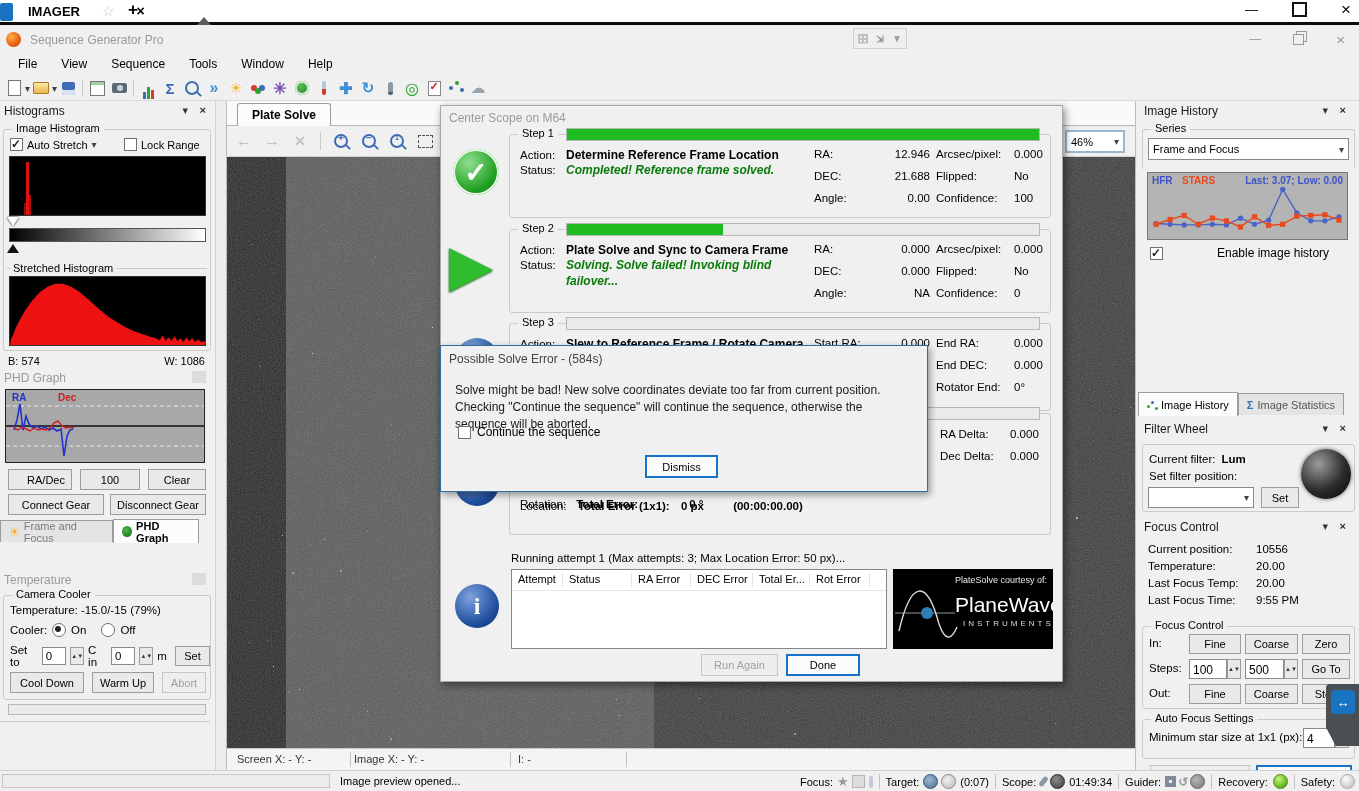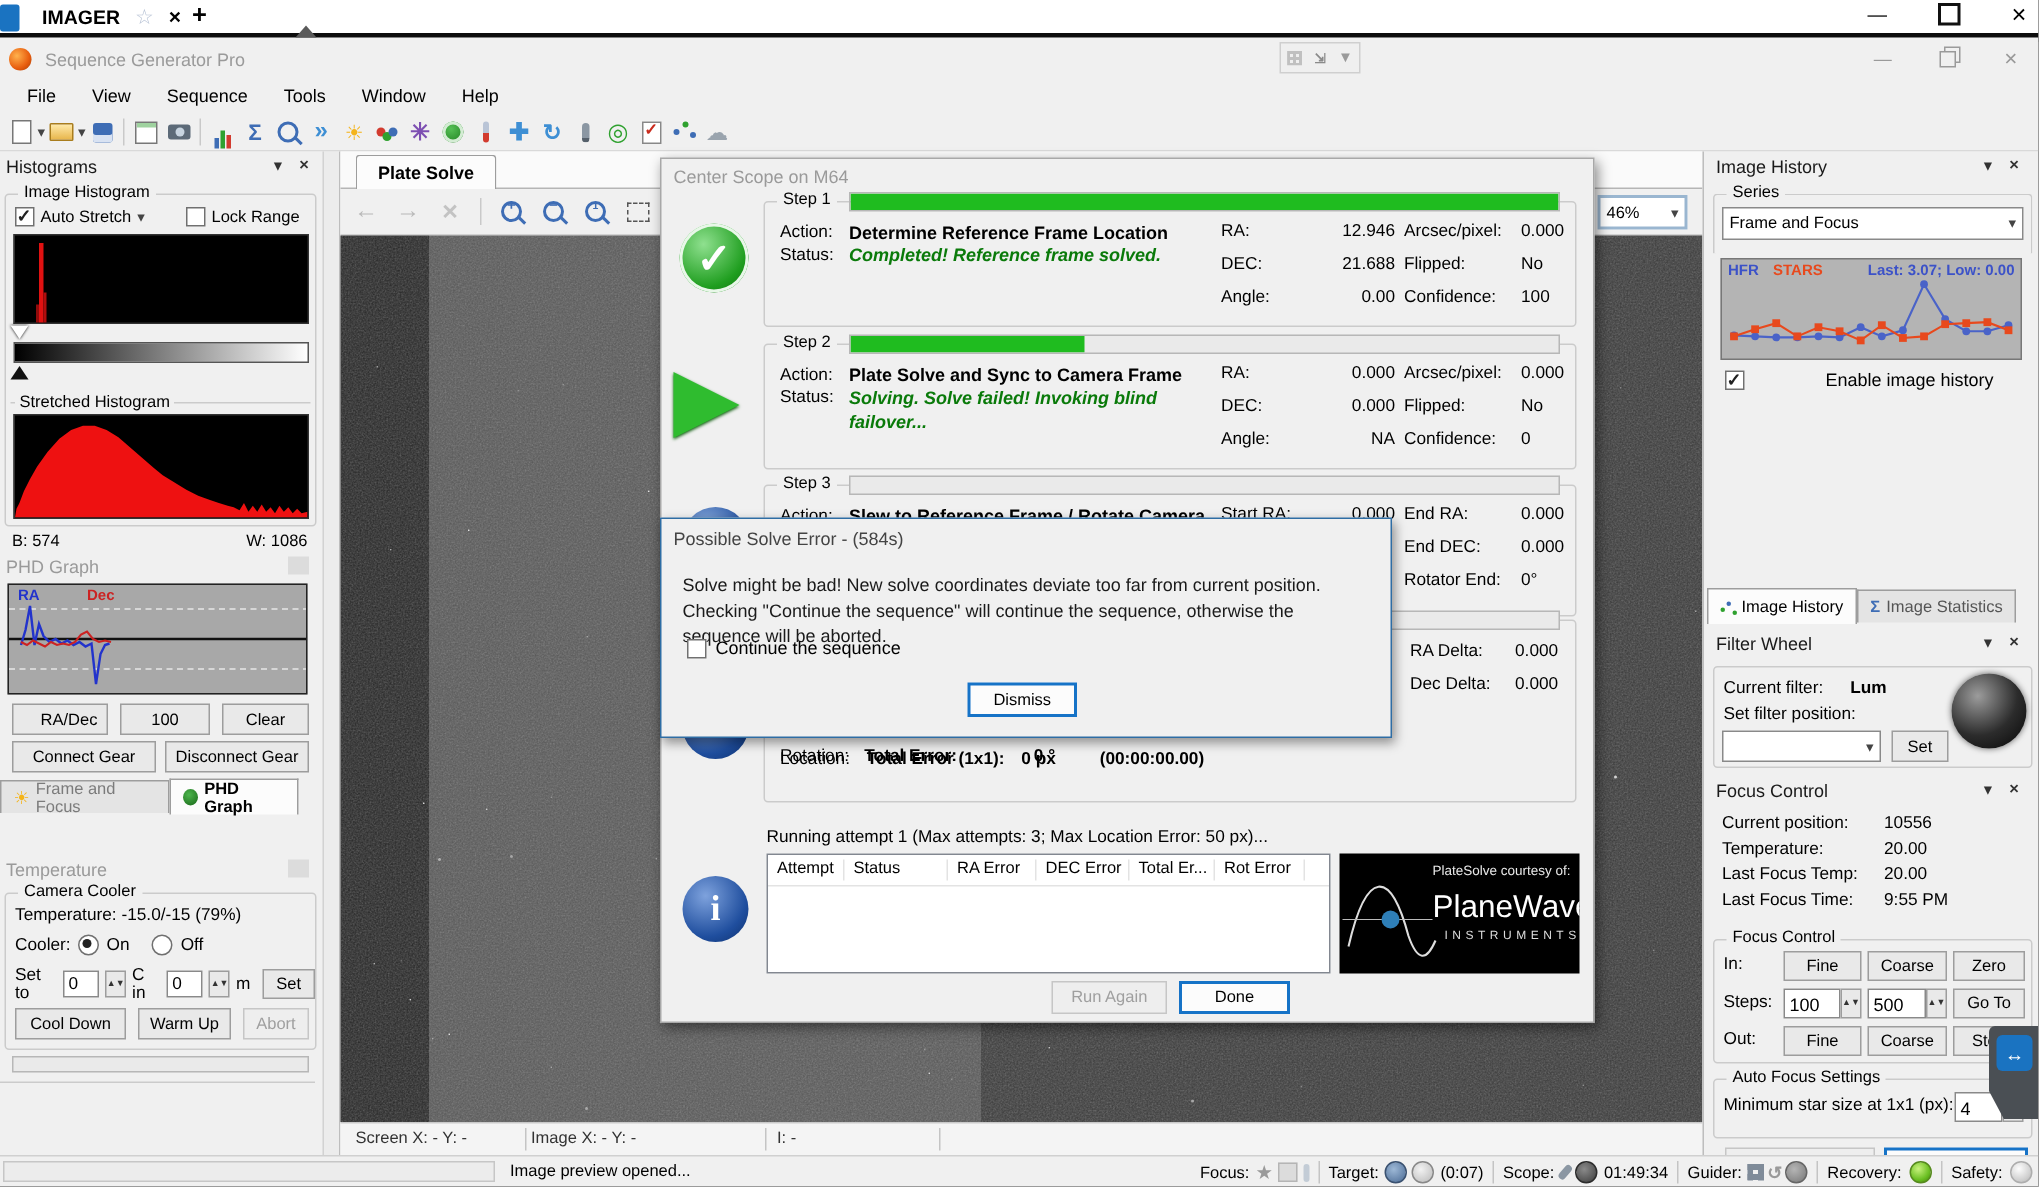--- a/index.html
+++ b/index.html
@@ -38,21 +38,21 @@
   .seg-sep{width:1px;height:15px;background:#c4c4c4;margin:0 6px;}
   .dot{width:13px;height:13px;border-radius:50%;display:inline-block;border:1px solid #888;}
 </style>
 </head>
 <body>
 
 <div id="screen">
 
   <div class="abs" style="left:0;top:0;width:1359px;height:25px;background:#fff;border-bottom:3px solid #0d0d0d;">
     <div class="abs" style="left:0;top:3px;width:13px;height:18px;background:#1a73c1;border-radius:2px;"></div>
-    <div class="abs row" style="left:20px;top:0;height:22px;padding:0 8px;gap:10px;">
+    <div class="abs row" style="left:20px;top:0;height:22px;padding:0 8px;gap:22px;">
       <span style="font-size:13px;font-weight:bold;">IMAGER</span>
       <span style="color:#b9c4d6;font-size:14px;">☆</span>
       <span style="font-size:14px;font-weight:bold;">×</span>
     </div>
     <div class="abs" style="left:128px;top:0px;font-size:17px;font-weight:bold;">+</div>
     <div class="abs" style="left:197px;top:17px;width:0;height:0;border-left:7px solid transparent;border-right:7px solid transparent;border-bottom:8px solid #5a5a5a;"></div>
     <div class="abs row" style="right:8px;top:2px;gap:34px;">
       <span style="font-size:13px;">—</span>
       <span style="width:11px;height:11px;border:2px solid #111;display:inline-block;"></span>
       <span style="font-size:17px;line-height:13px;">×</span>
@@ -596,21 +596,21 @@
         <span>Image Statistics</span>
       </div>
     </div>
 
     <div class="phead" style="left:8px;top:321px;width:210px;">
       <span>Filter Wheel</span>
       <span class="hctl" style="right:26px;">▾</span>
       <span class="hctl" style="right:8px;font-weight:bold;">×</span>
     </div>
     <div class="group" style="left:6px;top:343px;width:213px;height:68px;">
-      <div class="abs row" style="left:6px;top:8px;gap:18px;font-size:11.5px;">
+      <div class="abs row" style="left:6px;top:8px;gap:6px;font-size:11.5px;">
         <span>Current filter:</span>
         <span style="font-weight:bold;">Lum</span>
       </div>
       <div class="abs" style="left:6px;top:25px;font-size:11.5px;">Set filter position:</div>
       <div class="dd abs" style="left:5px;top:42px;width:106px;height:21px;">
         <span></span>
           <span class="chev">▾</span>
       </div>
       <div class="abs btn" style="left:118px;top:42px;width:38px;height:21px;">Set</div>
       <div class="abs" style="left:158px;top:4px;width:50px;height:50px;border-radius:50%;background:radial-gradient(circle at 35% 30%,#9c9c9c,#2c2c2c 55%,#050505);box-shadow:0 0 4px rgba(0,0,0,.6);"></div>

